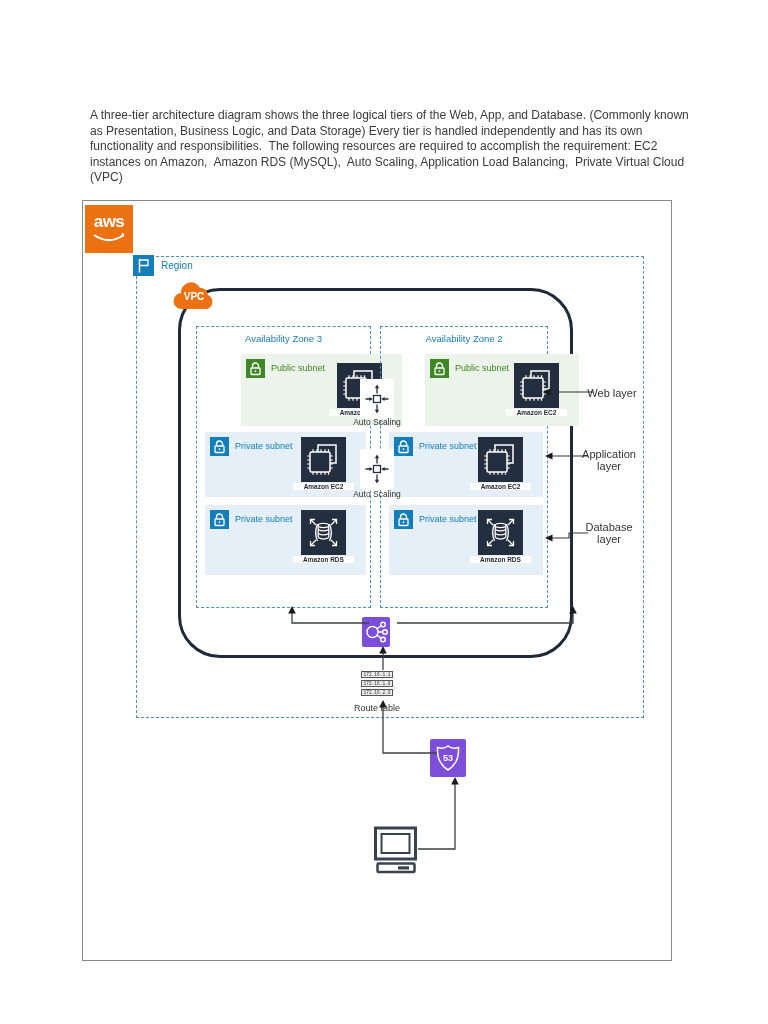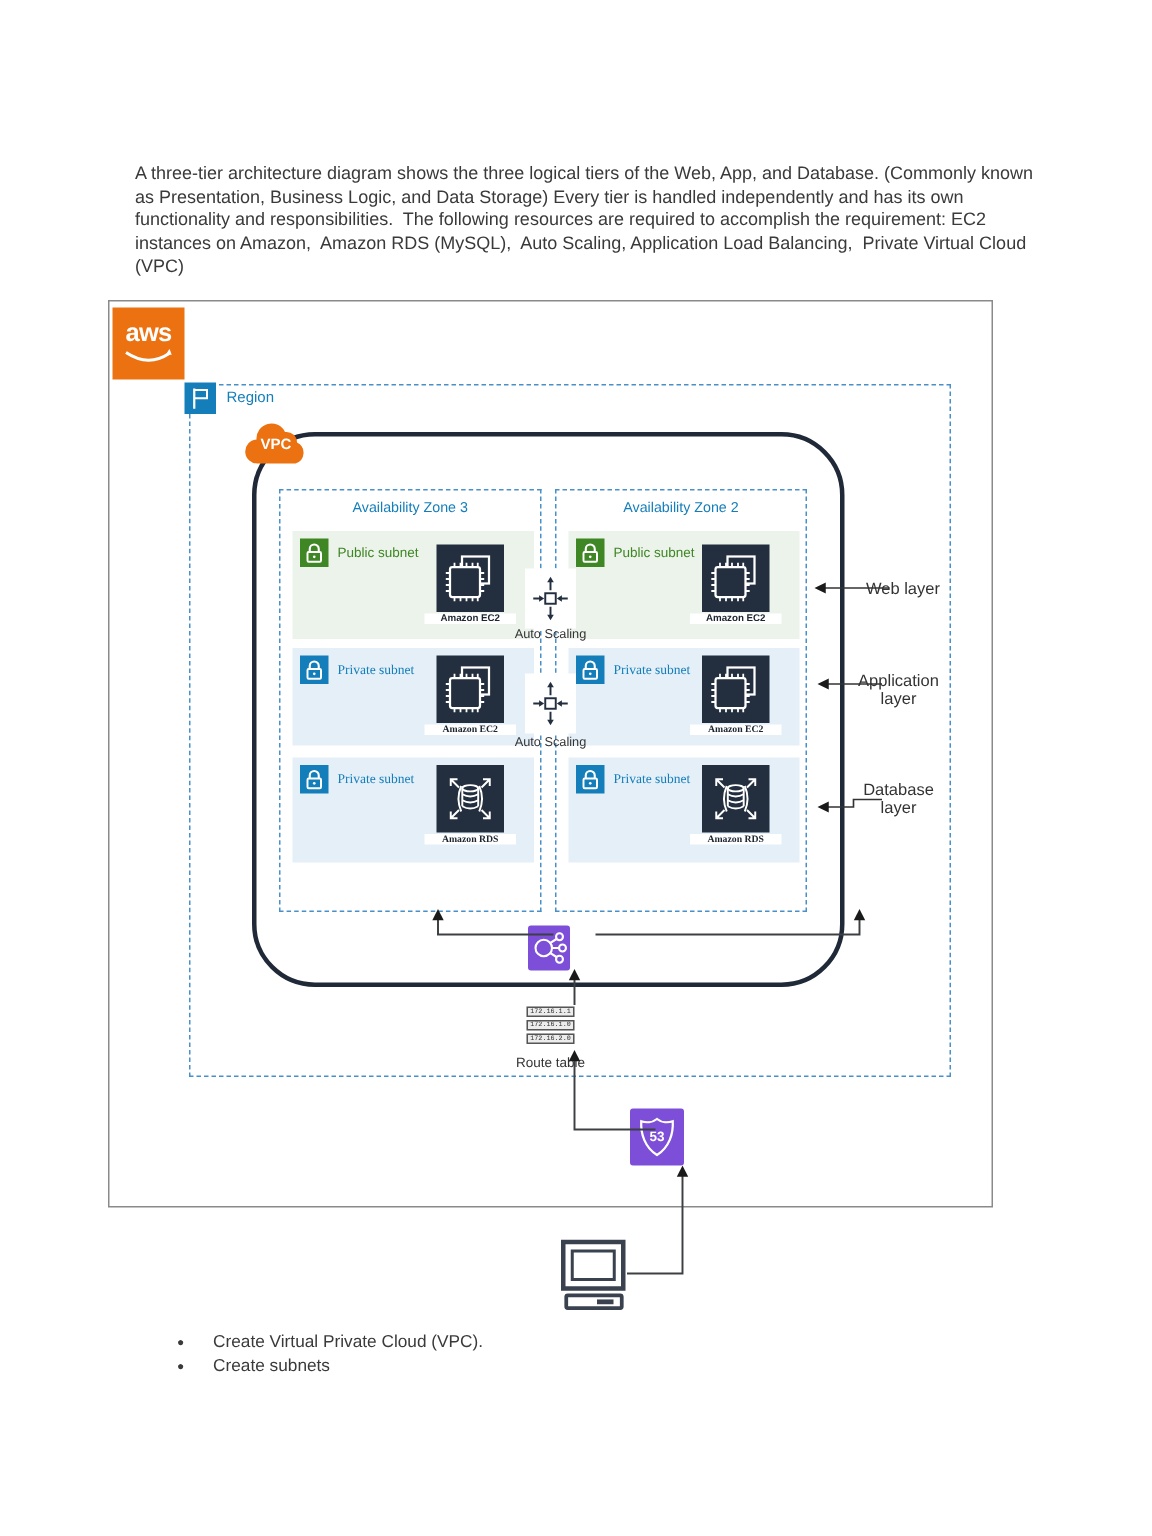--- a/index.html
+++ b/index.html
@@ -1,43 +1,43 @@
 <!DOCTYPE html>
 <html><head>
 <meta charset="utf-8">
 <style>
   * { margin:0; padding:0; box-sizing:border-box; }
   html,body { width:768px; height:1024px; background:#fff; font-family:"Liberation Sans", sans-serif; }
   .page { position:relative; width:768px; height:1024px; background:#fff; overflow:hidden; }
 
   .intro { position:absolute; left:90px; top:108px; width:600px; font-size:12px; line-height:15.5px; color:#3a3a3a; white-space:pre-wrap; }
 
-  .diagram { position:absolute; left:72px; top:200px; width:590px; height:605px; border:1px solid #8a8a8a; background:#fff; }
+  .diagram { position:absolute; left:82px; top:200px; width:590px; height:761px; border:1px solid #8a8a8a; background:#fff; }
 
   .aws-logo { position:absolute; left:2px; top:4px; width:48px; height:48px; background:#EC7211; color:#fff; text-align:center; }
   .aws-logo .aws-word { display:block; font-weight:bold; font-size:17px; letter-spacing:-0.5px; margin-top:7px; }
   .aws-logo svg { position:absolute; left:6px; top:27px; }
 
   .region-box { position:absolute; left:53px; top:55px; width:508px; height:462px; border:1px dashed #4A90C8; }
   .region-icon { position:absolute; left:50px; top:54px; width:21px; height:21px; background:#147EBA; z-index:3; }
   .region-label { position:absolute; left:78px; top:59px; font-size:10px; color:#147EBA;text-align:center; }
 
   .vpc-box { position:absolute; left:95px; top:87px; width:395px; height:370px; border:3px solid #1F2937; border-radius:42px; }
   .vpc-badge { position:absolute; left:90px; top:79px; width:46px; height:32px; z-index:4; }
   .vpc-badge .vpc-text { position:absolute; left:0; top:11px; width:42px; text-align:center; color:#fff; font-weight:bold; font-size:10px; }
 
   .az { position:absolute; top:125px; height:282px; border:1px dashed #4A90C8; }
   .az1 { left:113px; width:175px; }
   .az2 { left:297px; width:168px; }
   .az-label { position:absolute; top:6px; left:0; width:100%; text-align:center; font-size:9.5px; color:#147EBA; }
 
   .subnet { position:absolute; left:8px; width:calc(100% - 12px); }
   .subnet.public  { background:#ECF3EB; }
-  .subnet.private { background:#E4EFF8;font-family:Liberation Serif, serif; }
-  .sn-row1 { top:27px;  height:72px; }
+  .subnet.private { background:#E4EFF8; }
+  .sn-row1 { top:27px;  height:72px;margin-left:36px; }
   .sn-row2 { top:105px; height:65px; }
   .sn-row3 { top:178px; height:70px; }
   .subnet-icon { position:absolute; left:5px; top:5px; width:19px; height:19px; }
   .subnet-icon.green { background:#3F8624; }
   .subnet-icon.blue  { background:#147EBA; }
   .subnet-label { position:absolute; left:30px; top:9px; font-size:9px; }
   .subnet-label.green { color:#3F8624; }
   .subnet-label.blue  { color:#147EBA; }
 
   .svc { position:absolute; right:20px; width:45px; height:45px; background:#232F3E; }
@@ -326,24 +326,20 @@
 
   <div class="computer">
     <svg width="46" height="48" viewBox="0 0 46 48">
         <rect x="2.5" y="2" width="40" height="31" stroke="#39424E" stroke-width="3" fill="#fff"></rect>
         <rect x="8.5" y="8" width="28" height="19" stroke="#39424E" stroke-width="2" fill="#fff"></rect>
         <rect x="4.5" y="37.5" width="37" height="8.5" rx="1" stroke="#39424E" stroke-width="2.5" fill="#fff"></rect>
         <rect x="25" y="40.3" width="11" height="3.2" fill="#39424E"></rect>
       </svg>
   </div>
 
-  <div class="bullets">
-    <div class="bullet-row">Create Virtual Private Cloud (VPC).</div>
-    <div class="bullet-row">Create subnets</div>
-  </div>
 
   <svg class="overlay" viewBox="0 0 768 1024">
     <g stroke="#3C4043" stroke-width="1.3" fill="none">
       <polyline points="369,623 292,623 292,612"></polyline>
       <polyline points="397,623 573,623 573,612"></polyline>
       <line x1="383" y1="670" x2="383" y2="652"></line>
       <polyline points="437,753 383,753 383,706"></polyline>
       <polyline points="418,849 455,849 455,784"></polyline>
     </g>
     <g fill="#1A1A1A">

